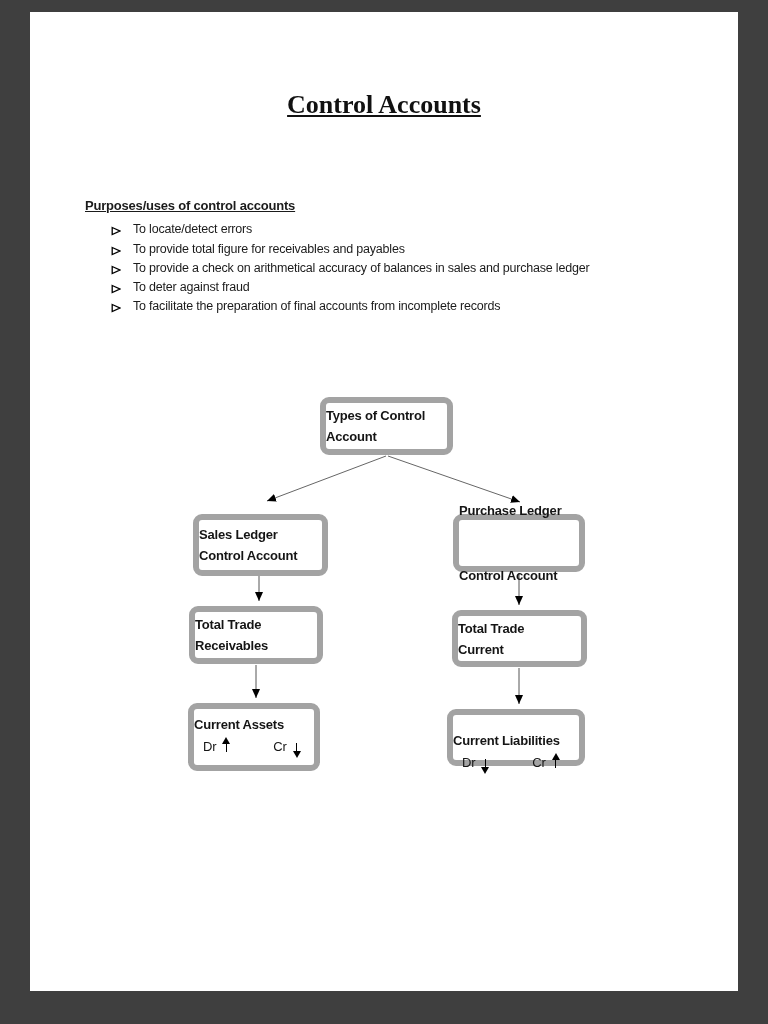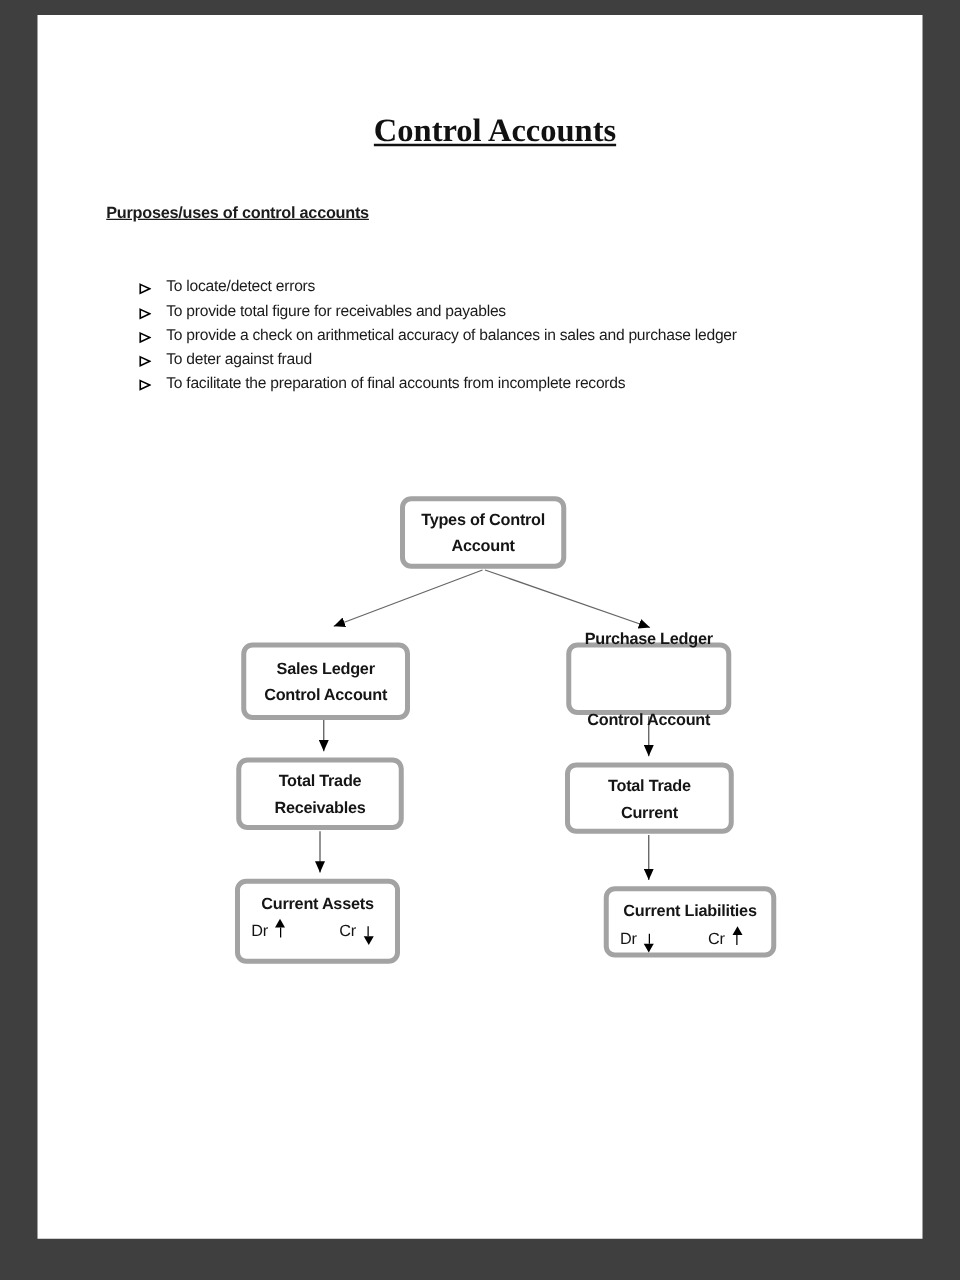--- a/index.html
+++ b/index.html
@@ -1,41 +1,41 @@
 <!DOCTYPE html>
 <html><head>
 <meta charset="utf-8">
 <title>Control Accounts</title>
 <style>
   html,body{margin:0;padding:0;}
   body{width:768px;height:1024px;overflow:hidden;font-family:"Liberation Sans","DejaVu Sans",sans-serif;}
   .viewer{position:relative;width:768px;height:1024px;background:#3f3f3f;}
   .page{position:absolute;left:30px;top:12px;width:708px;height:979px;background:#ffffff;color:#1b1b1b;}
 
-  .doc-title{position:absolute;left:12px;top:78px;width:100%;text-align:center;
+  .doc-title{position:absolute;left:0;top:78px;width:100%;text-align:center;
     font-family:"Liberation Serif","DejaVu Serif",serif;font-weight:bold;font-size:26px;line-height:30px;
     text-decoration:underline;color:#111;}
 
-  .section-heading{position:absolute;left:55px;top:148px;font-size:13px;font-weight:bold;
+  .section-heading{position:absolute;left:55px;top:184px;font-size:13px;font-weight:bold;
     text-decoration:underline;letter-spacing:-0.2px;line-height:20px;color:#1b1b1b;}
 
   ul.bullets{position:absolute;left:81px;top:205px;margin:0;padding:0;list-style:none;}
   ul.bullets li{display:flex;align-items:flex-end;height:19.3px;font-size:12.5px;letter-spacing:-0.2px;color:#1b1b1b;}
   .bullet-glyph{width:10px;height:10px;margin-right:12px;flex:0 0 auto;display:inline-block;}
 
-  .diagram-box{position:absolute;box-sizing:border-box;border:4px solid #a3a3a3;border-radius:9px;background:#fff;
-    display:flex;flex-direction:column;justify-content:center;align-items:center;
+  .diagram-box{position:absolute;box-sizing:border-box;border:6px solid #a3a3a3;border-radius:9px;background:#fff;
+    display:flex;flex-direction:column;justify-content:center;align-items:flex-start;
     font-size:13px;font-weight:bold;line-height:21px;text-align:center;color:#151515;letter-spacing:-0.2px;}
   .box-types{left:290px;top:385px;width:133px;height:58px;}
   .box-sales{left:163px;top:502px;width:135px;height:62px;}
   .box-purchase{left:423px;top:502px;width:132px;height:58px;gap:44px;}
   .box-receivables{left:159px;top:594px;width:134px;height:58px;}
   .box-payables{left:422px;top:598px;width:135px;height:57px;}
   .box-assets{left:158px;top:691px;width:132px;height:68px;justify-content:flex-start;padding-top:5px;}
-  .box-liabilities{left:417px;top:697px;width:138px;height:57px;justify-content:flex-start;padding-top:5px;margin-left:36px;}
+  .box-liabilities{left:417px;top:697px;width:138px;height:57px;justify-content:flex-start;padding-top:15px;}
 
   .drcr-row{display:flex;align-items:center;width:100%;box-sizing:border-box;padding:0 9px;margin-top:1px;font-size:13px;font-weight:normal;}
   .mini-arrow{display:inline-flex;flex-direction:column;align-items:center;width:10px;position:relative;}
   .mini-arrow.up{top:-2px;}
   .mini-arrow.down{top:4px;}
   .mini-arrow .head-up{width:0;height:0;border-left:4px solid transparent;border-right:4px solid transparent;border-bottom:7px solid #000;}
   .mini-arrow .head-down{width:0;height:0;border-left:4px solid transparent;border-right:4px solid transparent;border-top:7px solid #000;}
   .mini-arrow .stem{width:1.5px;height:8px;background:#000;}
   .gap-dr{margin-left:5px;}
   .gap-cr{margin-left:42px;}

